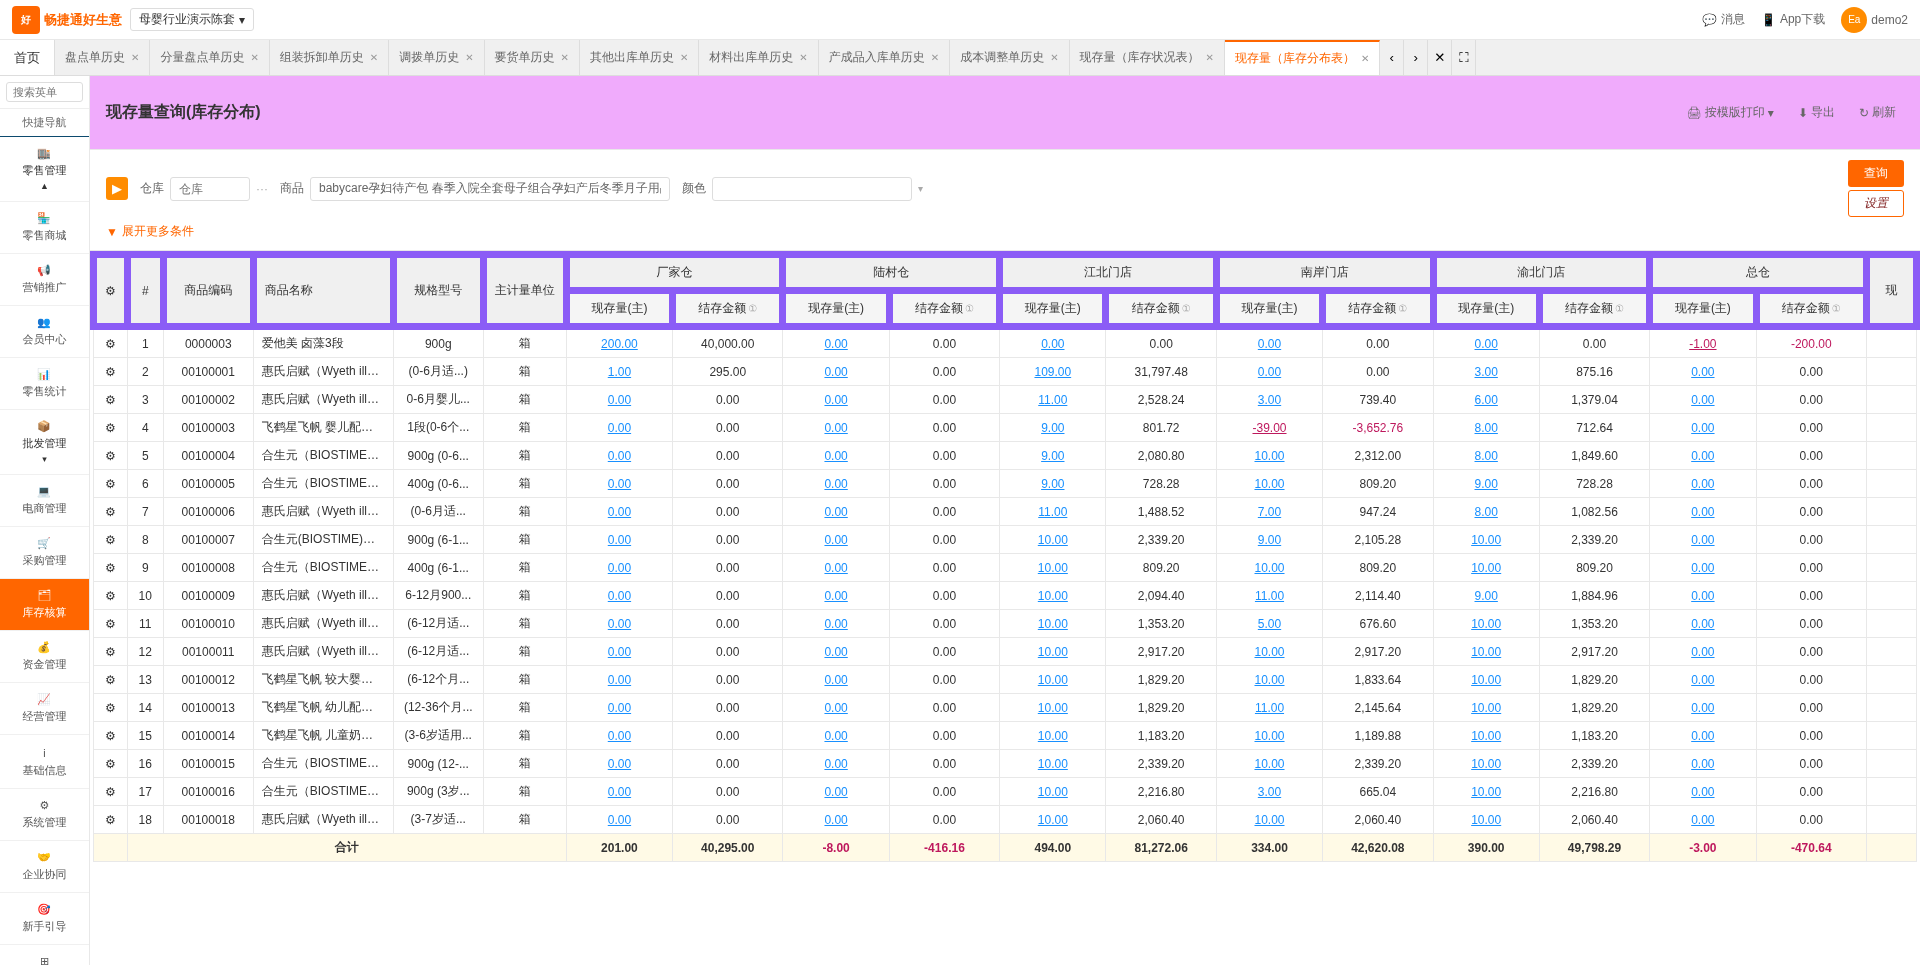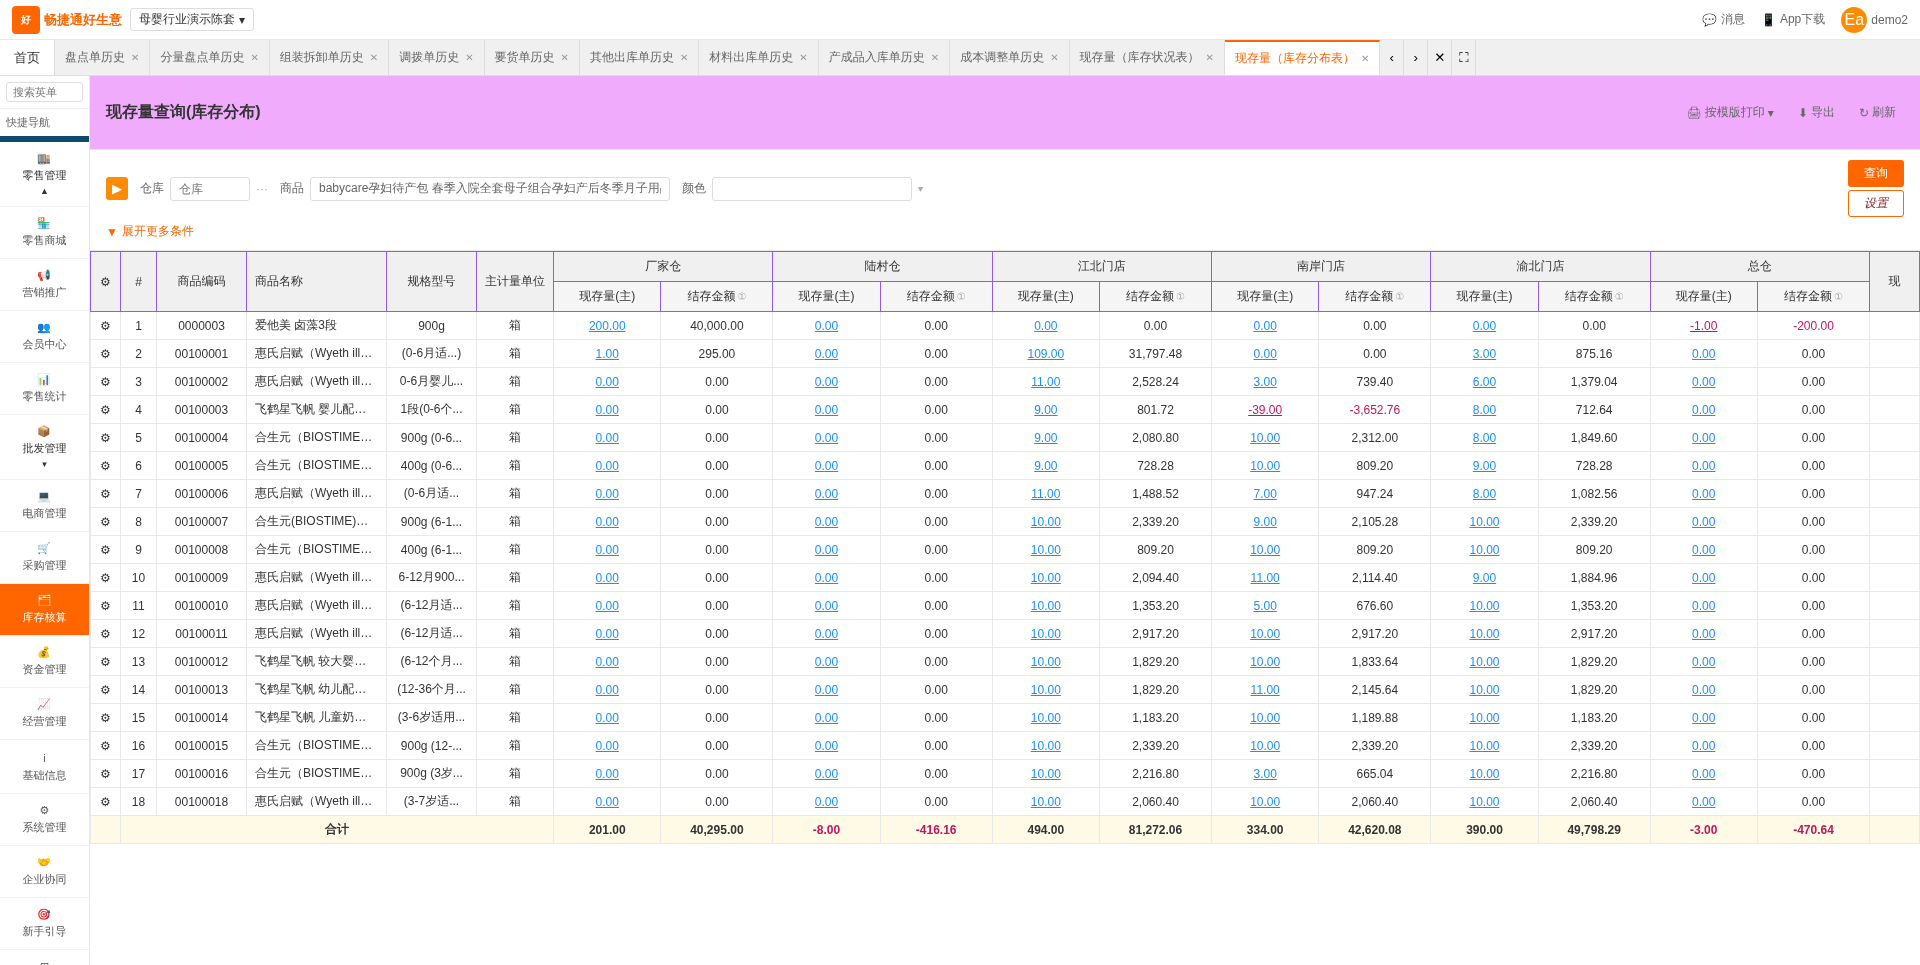--- a/index.html
+++ b/index.html
@@ -6,21 +6,21 @@
     body { font-family: 'Microsoft YaHei', Arial, sans-serif; font-size: 12px; background: #f5f5f5; color: #333; overflow: hidden; }
 
     
     .top-bar { height: 40px; background: #fff; display: flex; align-items: center; justify-content: space-between; padding: 0 12px; border-bottom: 1px solid #e8e8e8; }
     .top-bar-left { display: flex; align-items: center; gap: 8px; }
     .logo-area { display: flex; align-items: center; gap: 4px; color: #ff6600; font-weight: bold; font-size: 13px; }
     .logo-icon { width: 28px; height: 28px; background: #ff6600; border-radius: 4px; display: flex; align-items: center; justify-content: center; color: white; font-size: 10px; }
     .industry-select { display: flex; align-items: center; gap: 4px; border: 1px solid #ddd; border-radius: 3px; padding: 2px 8px; font-size: 12px; cursor: pointer; background: #fff; }
     .top-bar-right { display: flex; align-items: center; gap: 16px; font-size: 12px; color: #666; }
     .top-bar-right-item { display: flex; align-items: center; gap: 4px; cursor: pointer; }
-    .avatar { width: 26px; height: 26px; border-radius: 50%; background: #ff8c00; display: flex; align-items: center; justify-content: center; color: white; font-size: 16px; }
+    .avatar { width: 26px; height: 26px; border-radius: 50%; background: #ff8c00; display: flex; align-items: center; justify-content: center; color: white; font-size: 10px; }
 
     
     .tab-bar { height: 36px; background: #f0f0f0; display: flex; align-items: center; padding: 0 0; border-bottom: 1px solid #ddd; overflow: hidden; }
     .tab-item { display: flex; align-items: center; gap: 4px; padding: 0 10px; height: 36px; border-right: 1px solid #ddd; font-size: 12px; cursor: pointer; white-space: nowrap; background: #f0f0f0; color: #666; flex-shrink: 0; }
     .tab-item.active { background: #fff; color: #ff6600; border-top: 2px solid #ff6600; }
     .tab-item:first-child { background: #fff; padding: 0 14px; color: #333; font-size: 13px; }
     .tab-close { font-size: 10px; color: #999; margin-left: 2px; }
     .tab-nav-btn { width: 24px; height: 36px; display: flex; align-items: center; justify-content: center; cursor: pointer; background: #f0f0f0; border: none; border-right: 1px solid #ddd; flex-shrink: 0; }
 
     
@@ -48,21 +48,21 @@
     .filter-input-color { border: 1px solid #ddd; border-radius: 3px; padding: 4px 8px; font-size: 12px; width: 200px; }
     .filter-dots { color: #aaa; cursor: pointer; }
     .btn-query { background: #ff6600; color: white; border: none; border-radius: 3px; padding: 5px 16px; font-size: 12px; cursor: pointer; }
     .btn-setting { background: #fff; color: #7f1d1d; border: 1px solid #ff6600; border-radius: 3px; padding: 4px 14px; font-size: 12px; cursor: pointer; font-style: italic; }
     .expand-more { display: flex; align-items: center; gap: 4px; color: #ff6600; font-size: 12px; cursor: pointer; margin-top: 4px; }
     .filter-arrow-btn { background: #ff8c00; color: white; border: none; border-radius: 3px; padding: 4px 6px; cursor: pointer; font-size: 13px; }
 
     
     .table-container { flex: 1; overflow: auto; background: #fff; margin: 0; }
     table { width: 100%; border-collapse: collapse; font-size: 12px; }
-    thead tr th { background: #f5f5f5; border: 1px solid #8b5cf6; padding: 6px 8px; text-align: center; white-space: nowrap; font-weight: normal; color: #333; font-size: 12px; position: sticky; top: 0; z-index: 2; }
+    thead tr th { background: #f5f5f5; border: 7px solid #8b5cf6; padding: 6px 8px; text-align: center; white-space: nowrap; font-weight: normal; color: #333; font-size: 12px; position: sticky; top: 0; z-index: 2; }
     thead tr:first-child th { background: #f0f0f0; }
     tbody tr td { border: 1px solid #e8e8e8; padding: 5px 8px; text-align: center; white-space: nowrap; font-size: 12px; }
     .num-link { color: #1890ff; text-decoration: underline; cursor: pointer; }
     .num-negative { color: #be185d; }
     .col-settings { width: 30px; }
     .col-num { width: 36px; }
     .col-code { width: 90px; }
     .col-name { width: 140px; text-align: left; }
     .col-spec { width: 90px; }
     .col-unit { width: 60px; }
@@ -72,21 +72,21 @@
     .summary-row td { background: #fffae6 !important; text-align: center; }
 
     
     .table-container::-webkit-scrollbar { height: 8px; width: 8px; }
     .table-container::-webkit-scrollbar-thumb { background: #ccc; border-radius: 4px; }
 
     
     .sidebar-search-section { padding: 6px; background: #fff; border-bottom: 1px solid #eee; }
     .sidebar-search-input { width: 100%; border: 1px solid #ddd; border-radius: 3px; padding: 3px 6px; font-size: 11px; }
 
-    .quick-nav { padding: 6px; border-bottom: 6px solid #0c4a6e; font-size: 11px; color: #666; cursor: pointer; }
+    .quick-nav { padding: 6px; border-bottom: 1px solid #0c4a6e; text-align: center; font-size: 11px; color: #666; cursor: pointer; }
   </style>
 </head>
 <body>
 
 <div class="top-bar">
   <div class="top-bar-left">
     <div class="logo-area">
       <div class="logo-icon">好</div>
       <span>畅捷通好生意</span>
     </div>

